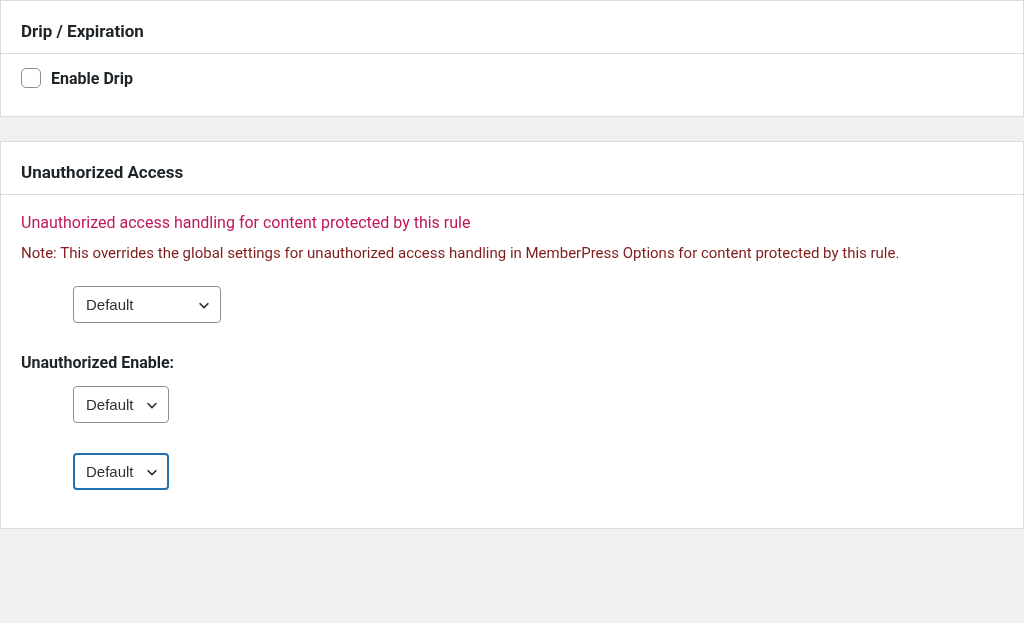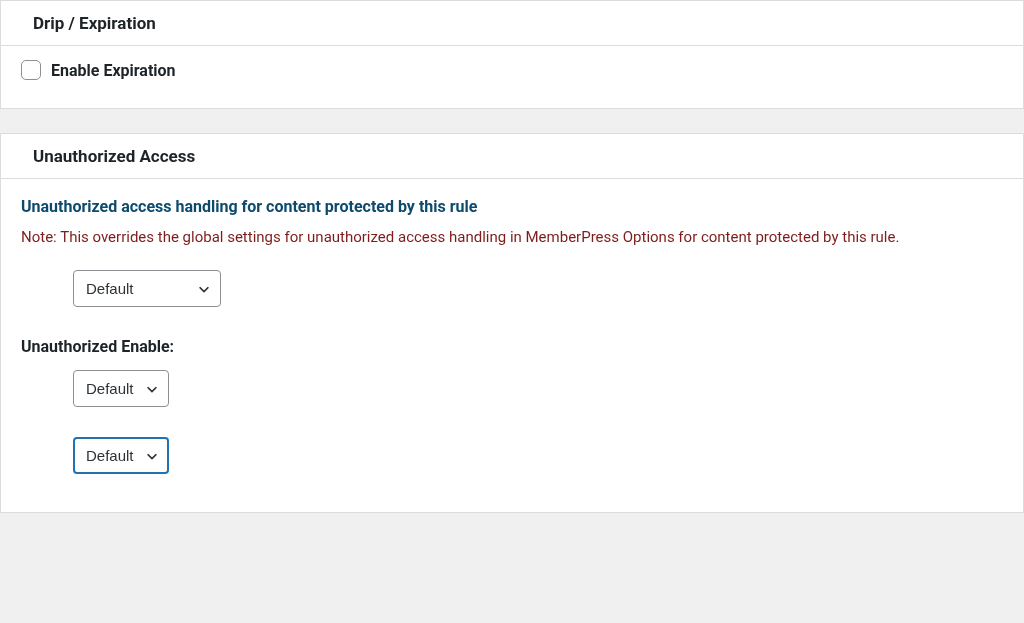--- a/index.html
+++ b/index.html
@@ -13,22 +13,23 @@
       font-size: 14px;
       color: #1d2327;
       padding: 0;
     }
     .panel {
       background: #fff;
       border: 1px solid #dcdcde;
       margin: 0 0 24px 0;
     }
     .panel-header {
-      padding: 12px 32px;
+      padding: 12px 20px;
       border-bottom: 1px solid #dcdcde;
+      margin-top: 8px;
     }
     .panel-header h2 {
       font-size: 17px;
       font-weight: 700;
       color: #1d2327;
     }
     .panel-body {
       padding: 14px 20px 24px 20px;
     }
     .checkbox-row {
@@ -50,22 +51,22 @@
       font-size: 16px;
       font-weight: 700;
       color: #1d2327;
       cursor: pointer;
     }
     .panel2 .panel-body {
       padding: 18px 20px 28px 20px;
     }
     .subheading {
       font-size: 16px;
-      font-weight: 700;
-      color: #0c4a6e;
+      font-weight: 400;
+      color: #be185d;
       margin-bottom: 12px;
     }
     .note {
       font-size: 15px;
       color: #7f1d1d;
       margin-bottom: 24px;
     }
     .field-group {
       margin-bottom: 30px;
     }
@@ -121,22 +122,22 @@
   </style>
 </head>
 <body>
 
 <div class="panel">
   <div class="panel-header">
     <h2>Drip / Expiration</h2>
   </div>
   <div class="panel-body">
     <div class="checkbox-row">
-      <input type="checkbox" id="enable-expiration" style="">
-      <label for="enable-expiration">Enable Expiration</label>
+      <input type="checkbox" id="enable-drip" style="">
+      <label for="enable-drip">Enable Drip</label>
     </div>
   </div>
 </div>
 
 <div class="panel panel2">
   <div class="panel-header">
     <h2>Unauthorized Access</h2>
   </div>
   <div class="panel-body">
     <div class="subheading">Unauthorized access handling for content protected by this rule</div>

